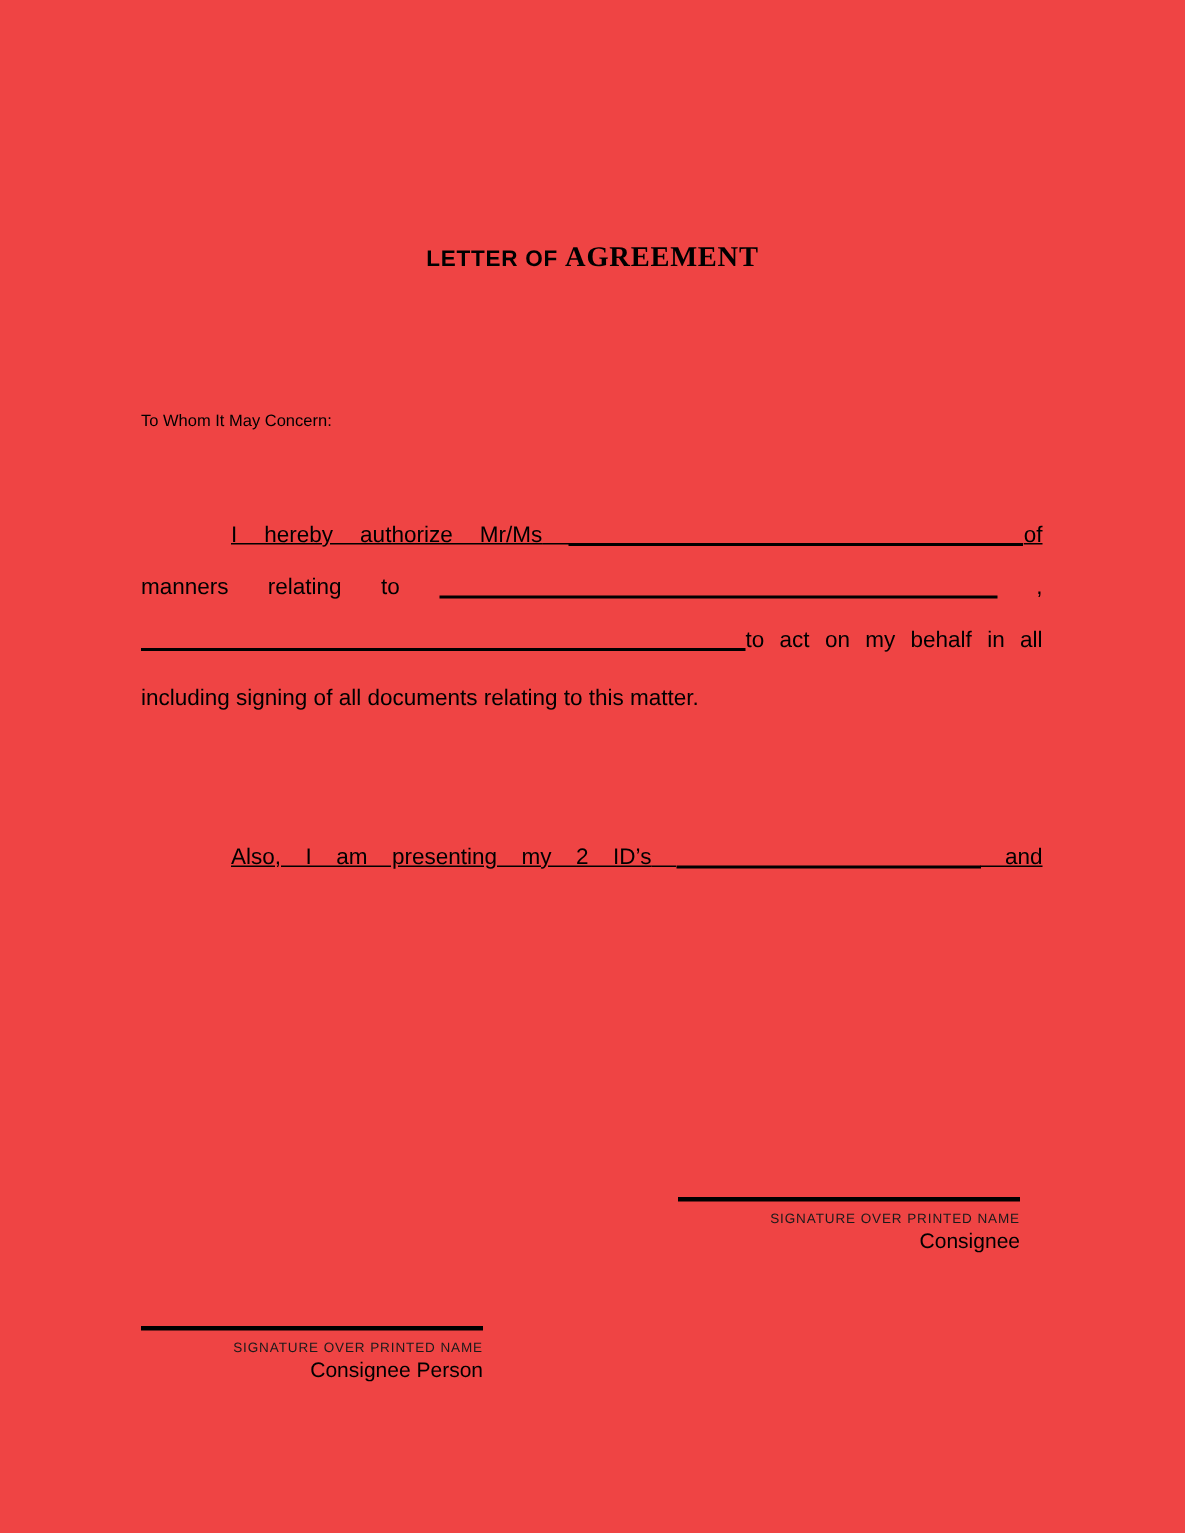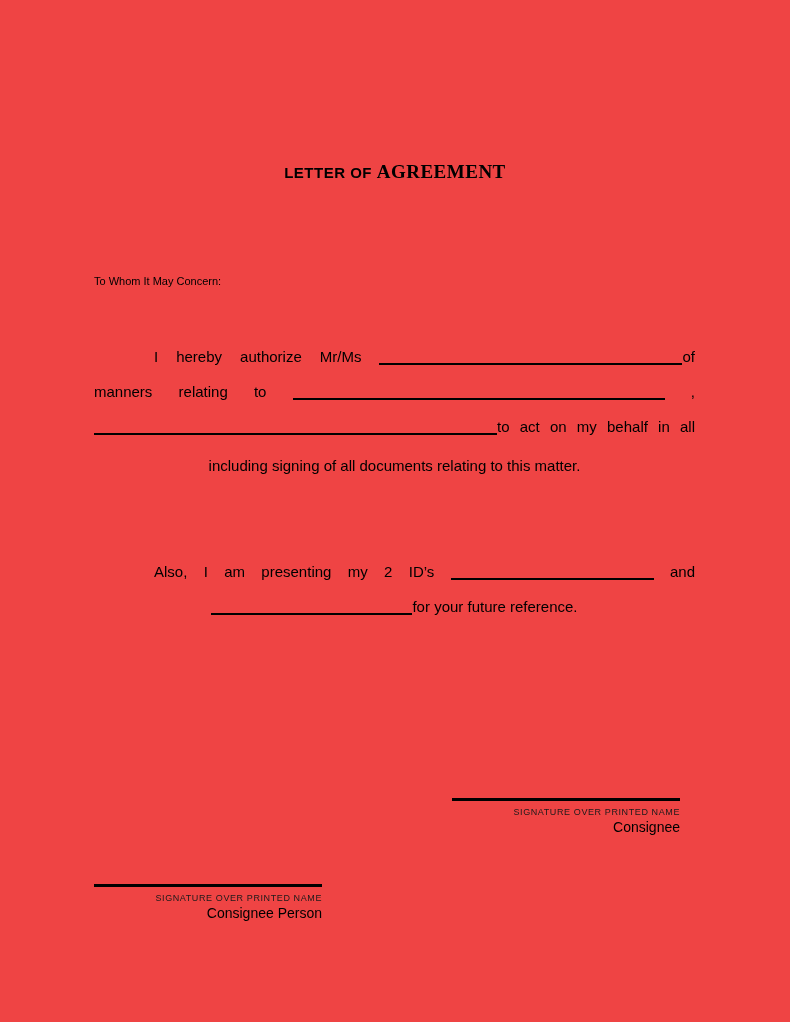--- a/index.html
+++ b/index.html
@@ -43,27 +43,27 @@
   .para {
     position: absolute;
     left: 94px;
     width: 601px;
     font-size: 15px;
   }
   .para1 { top: 339px; }
   .para2 { top: 554px; }
   .line {
     line-height: 35px;
-    text-align: center;
+    text-align: left;
   }
   .line.just {
     text-align: justify;
     text-align-last: justify;
   }
-  .line.indent { text-indent: 60px; }
+  .line.indent { text-indent: 60px; text-decoration: underline; }
   .line.gap-top { margin-top: 4px; }
   .blank {
     display: inline-block;
     height: 15px;
     border-bottom: 2px solid #000;
     vertical-align: -3px;
   }
   .b-p1a { width: 303px; }
   .b-p1b { width: 403px; }
   .b-p1c { width: 372px; }
@@ -105,21 +105,20 @@
 
   <div class="para para1">
     <div class="line just indent"><span>I hereby authorize Mr/Ms</span> <span class="blank b-p1a"></span><span>of</span></div>
     <div class="line just"><span>manners relating to</span> <span class="blank b-p1c"></span> <span>,</span></div>
     <div class="line just"><span class="blank b-p1b"></span><span>to act on my behalf in all</span></div>
     <div class="line gap-top"><span>including signing of all documents relating to this matter.</span></div>
   </div>
 
   <div class="para para2">
     <div class="line just indent"><span>Also, I am presenting my 2 ID’s</span> <span class="blank b-p2a"></span> <span>and</span></div>
-    <div class="line"><span class="blank b-p2b"></span><span>for your future reference.</span></div>
   </div>
 
   <div class="sig sig-consignee">
     <div class="sig-line"></div>
     <div class="sig-caption">SIGNATURE OVER PRINTED NAME</div>
     <div class="sig-role">Consignee</div>
   </div>
 
   <div class="sig sig-authorized">
     <div class="sig-line"></div>

